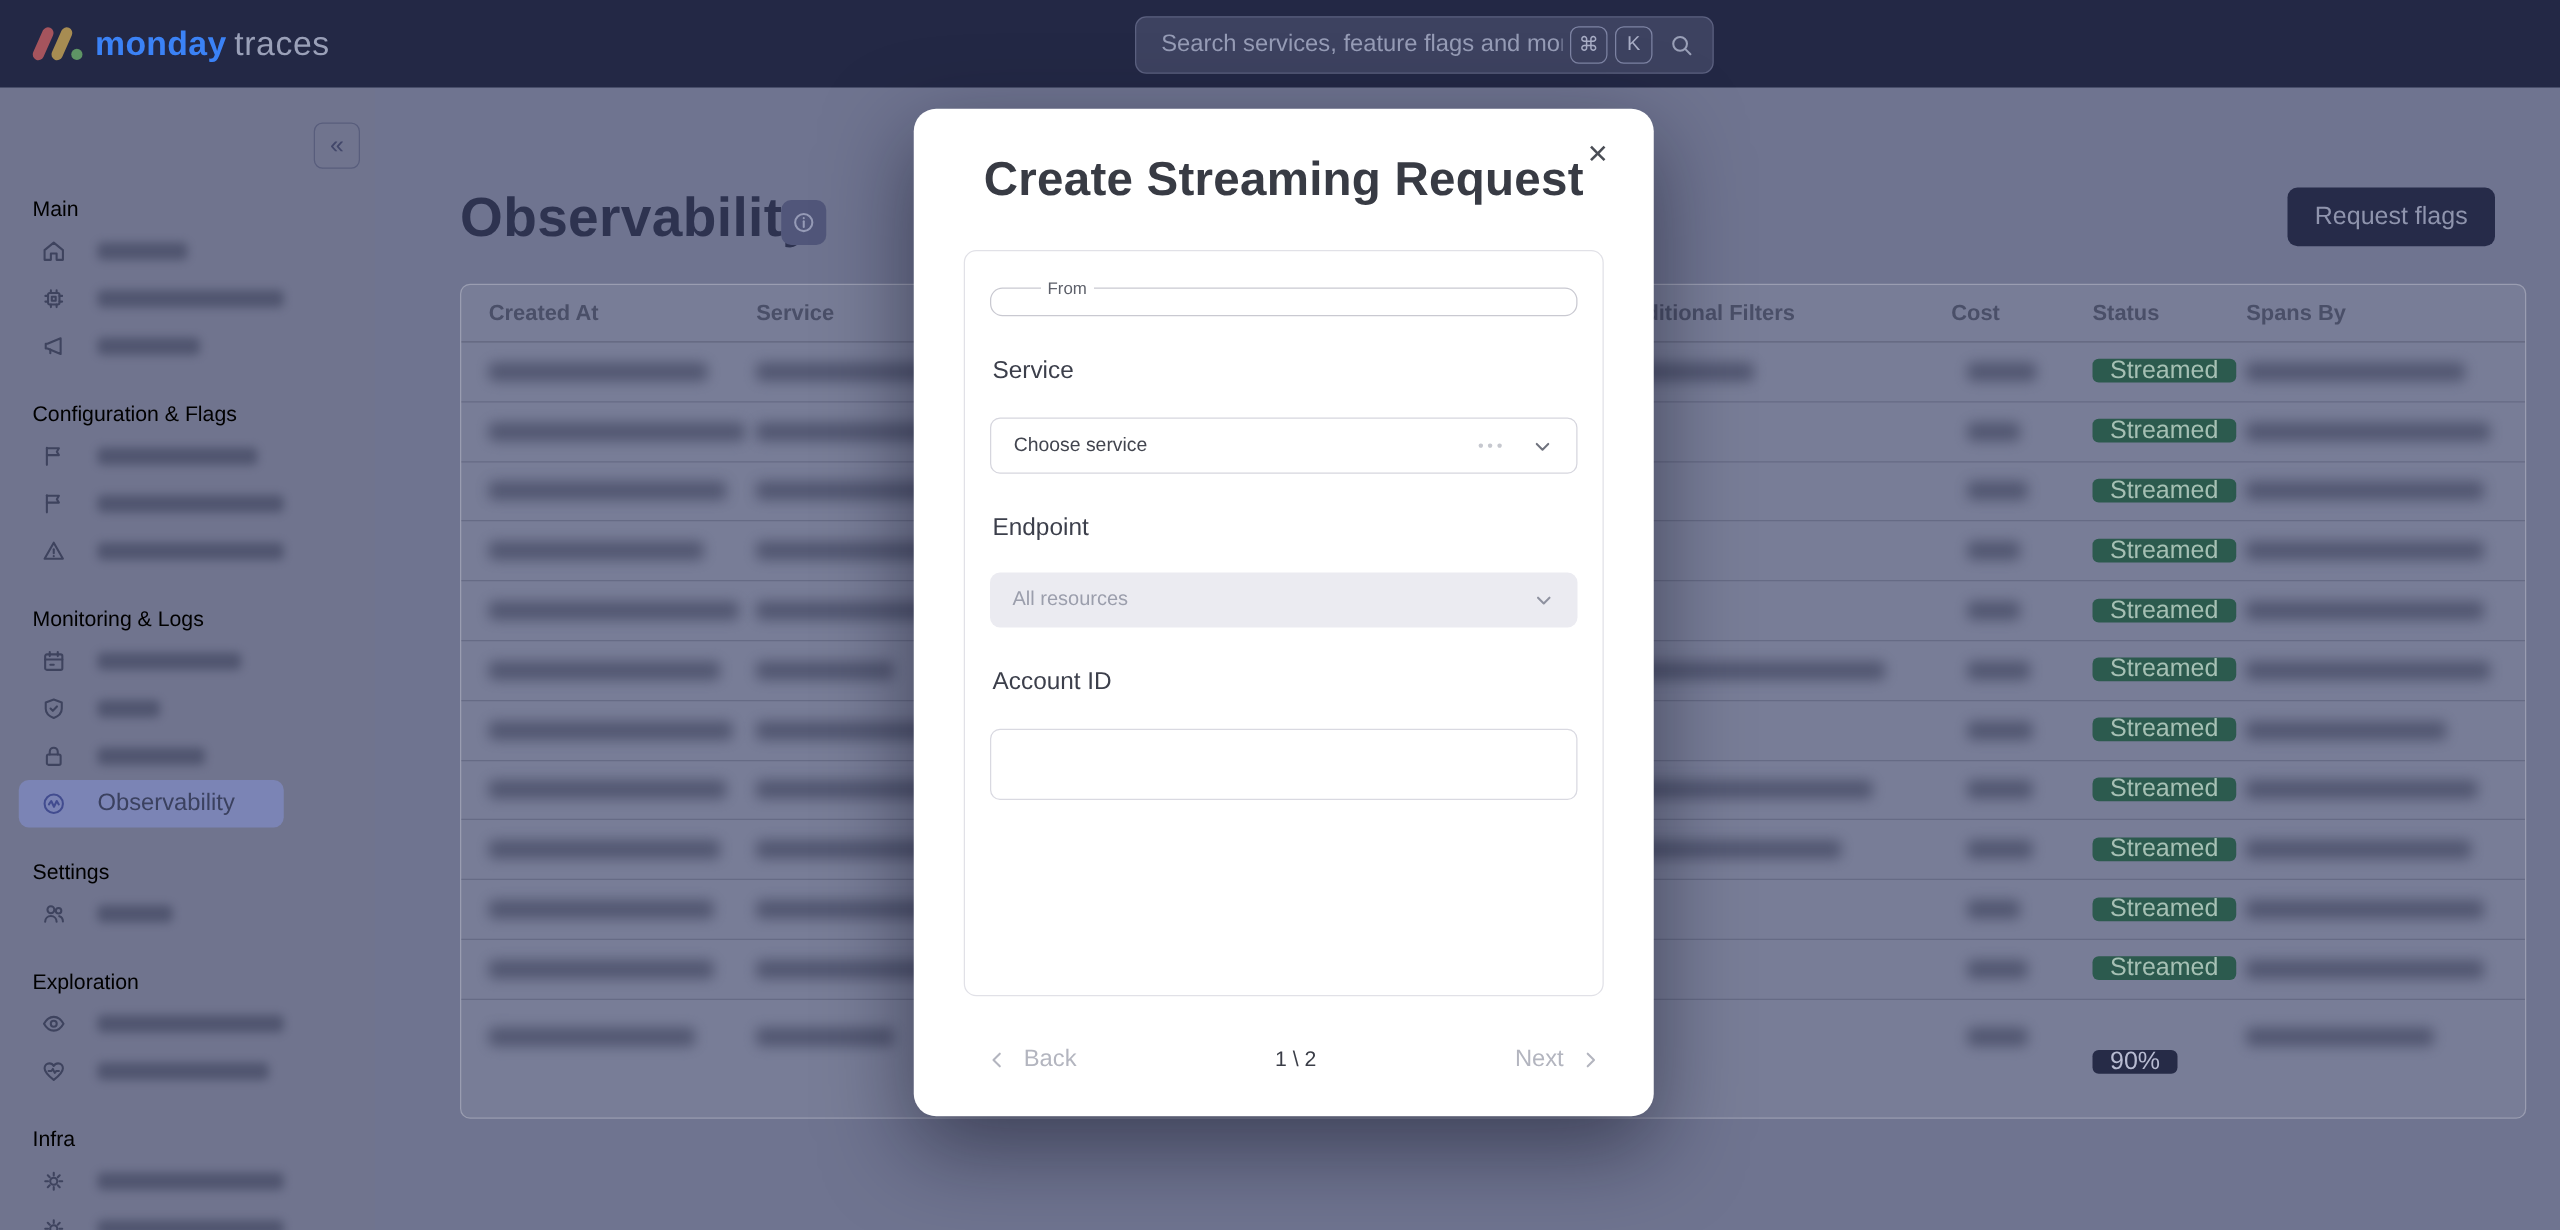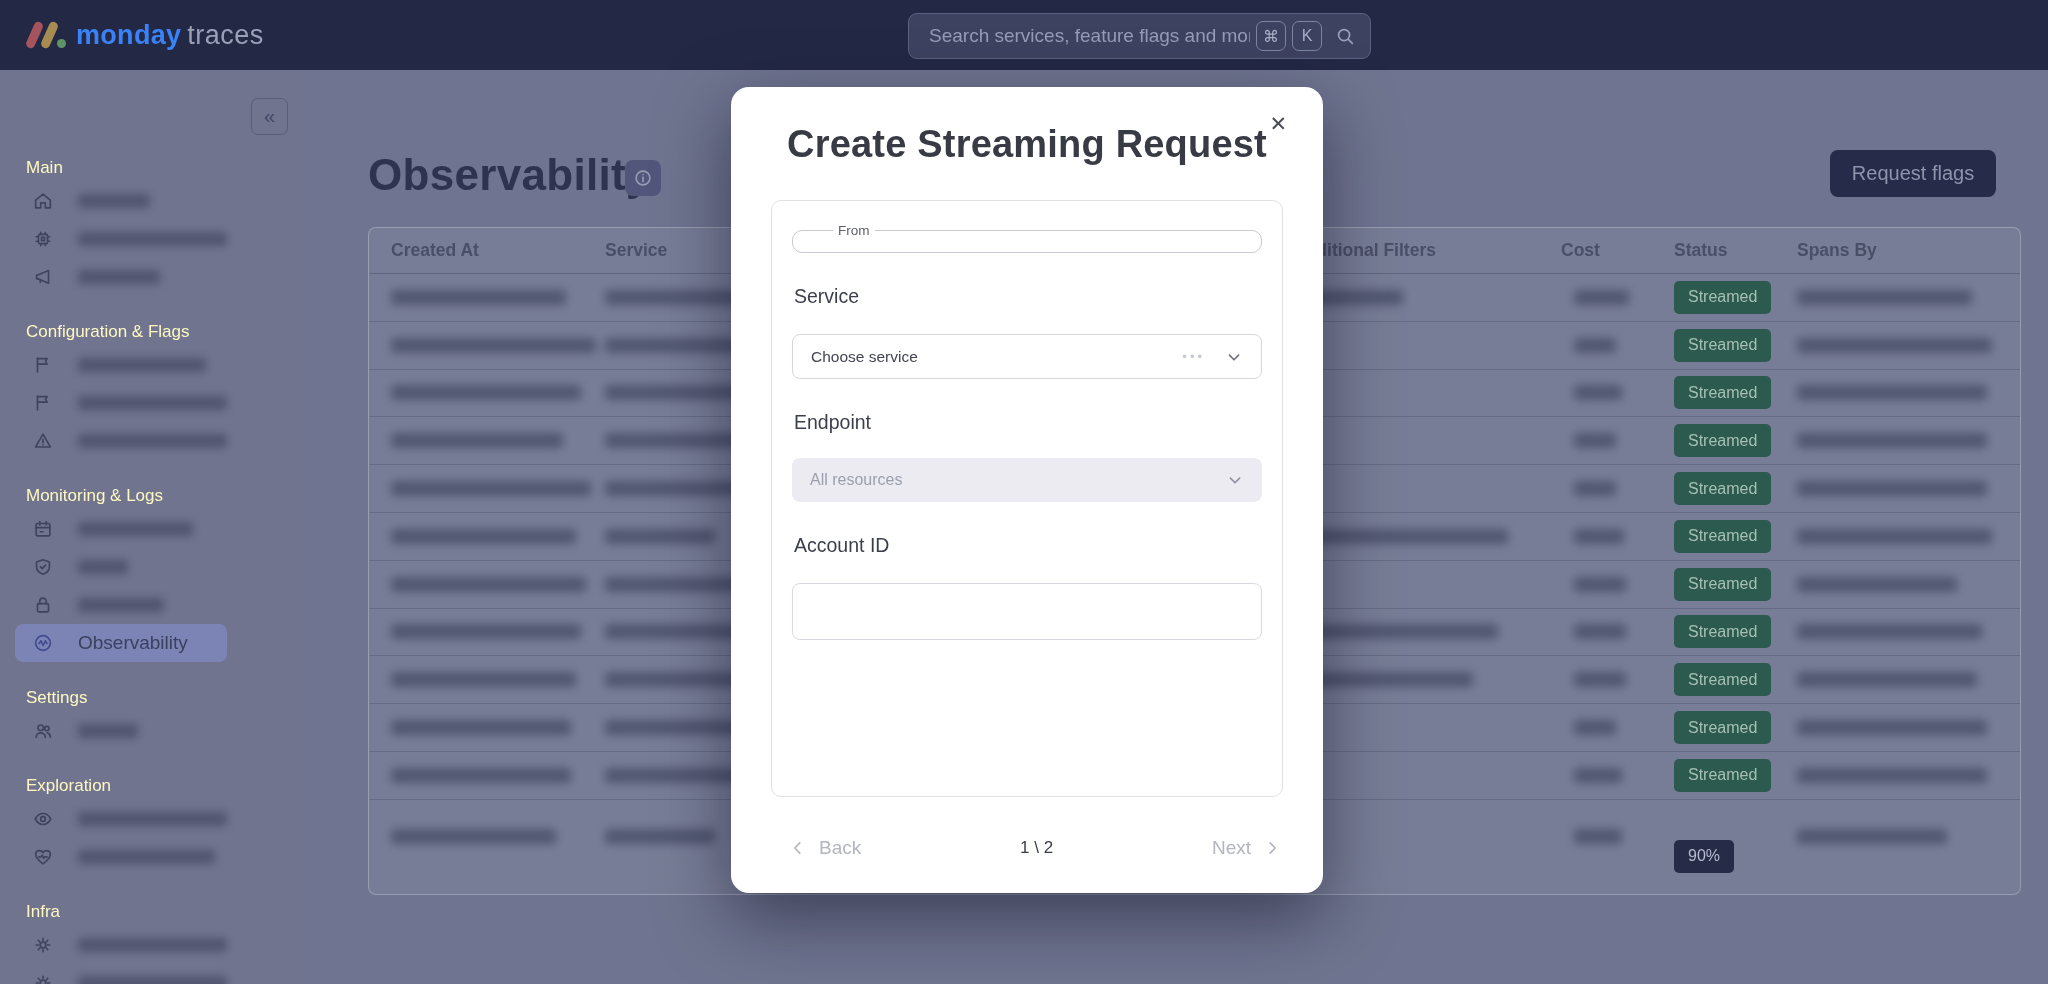--- a/index.html
+++ b/index.html
@@ -19,21 +19,21 @@
 
   .search { position:absolute; left:908px; top:13px; width:463px; height:46px; background:#3d4260; border:1px solid #5c6180; border-radius:9px; display:flex; align-items:center; padding:0 14px 0 20px; }
   .search-ph { flex:1; font-size:19px; color:#969cb6; white-space:nowrap; overflow:hidden; }
   .keycap { width:30px; height:30px; border:1.5px solid #7e84a4; border-radius:7px; color:#a9aec6; font-size:16px; display:flex; align-items:center; justify-content:center; margin-left:6px; }
   .search-mag { margin-left:12px; color:#9aa0b8; display:flex; }
 
   
   .sidebar { position:absolute; left:0; top:70px; width:300px; height:914px; background:#70748e; z-index:1; }
   .collapse-btn { position:absolute; right:12px; top:28px; width:37px; height:37px; border:1.5px solid #585d7c; border-radius:7px; color:#42476a; font-size:20px; display:flex; align-items:center; justify-content:center; }
   .sb-sections { position:absolute; left:0; top:62px; width:100%; }
-  .sb-section-label { margin:26px 0 4px 26px; font-size:17px; color:#fef9c3; }
+  .sb-section-label { margin:26px 0 4px 26px; font-size:17px; color:#000000; }
   .sb-item { display:flex; align-items:center; height:38px; margin:0 0 0 15px; width:212px; border-radius:8px; padding-left:17px; gap:24px; }
   .sb-item .icon { width:22px; height:22px; color:#3e435e; display:flex; }
   .sb-item.active { background:#7b84b5; }
   .sb-item.active .icon { color:#424c8f; }
   .sb-item-label { font-size:19px; color:#3b415f; }
   .rbar { background:#4b506a; border-radius:4px; filter:blur(5px); opacity:.85; }
   .sb-rbar { height:14px; filter:blur(4px); }
 
   
   .main { position:absolute; left:300px; top:70px; width:1748px; height:914px; background:#6f7490; }
@@ -42,21 +42,21 @@
   .info-btn { position:absolute; left:257px; top:10px; width:36px; height:36px; background:#51567a; border-radius:8px; color:#959ab6; display:flex; align-items:center; justify-content:center; }
   .request-btn { position:absolute; right:26px; top:0; width:166px; height:47px; background:#262b49; border-radius:8px; color:#8f94ad; font-size:20px; display:flex; align-items:center; justify-content:center; }
 
   .table-panel { position:absolute; left:68px; top:157px; width:1653px; height:668px; background:#787d97; border:1px solid rgba(255,255,255,.25); border-radius:8px; overflow:hidden; }
   .t-grid { display:grid; grid-template-columns:214px 250px 438px 268px 113px 123px 225px; align-items:center; padding-left:22px; }
   .t-head { height:46px; border-bottom:1px solid #61667f; }
   .t-head .th { font-size:17.5px; font-weight:700; color:#4a4f68; }
   .t-row { height:47.8px; border-bottom:1px solid #666b85; }
   .t-row:last-child { border-bottom:none; }
   .cell-bar { height:15px; }
-  .badge { height:33px; border-radius:5px; font-size:16px; display:inline-flex; align-items:center; justify-content:center; padding:0 14px;text-align:right; }
+  .badge { height:19px; border-radius:5px; font-size:20px; display:inline-flex; align-items:center; justify-content:center; padding:0 14px;text-align:right; }
   .b-green { background:var(--c-green,#2c5a4e); color:#a6c0b4; }
   .b-red   { background:var(--c-red,#7d3a54); color:#d3a8b8; }
   .b-dark  { background:var(--c-dark,#262b47); color:#b7bbd1;margin-top:40px; }
 
   
   .modal { position:absolute; left:731px; top:87px; width:592px; height:806px; background:#ffffff; border-radius:18px; box-shadow:0 24px 70px rgba(10,12,30,.5); z-index:20; }
   .modal-close { position:absolute; top:26px; right:36px; font-size:21px; color:#4a4d55; line-height:1; }
   .modal-title { margin-top:36px; text-align:center; font-size:38px; font-weight:600; color:#383b44; letter-spacing:.2px; }
   .modal-panel { position:absolute; left:40px; top:113px; width:512px; height:597px; border:1px solid #e1e1e7; border-radius:10px; padding:22px 20px 0; }
   fieldset.dt-field { border:1px solid #c9c9d1; border-radius:10px; padding:2px 16px 12px; margin-bottom:24px; }

